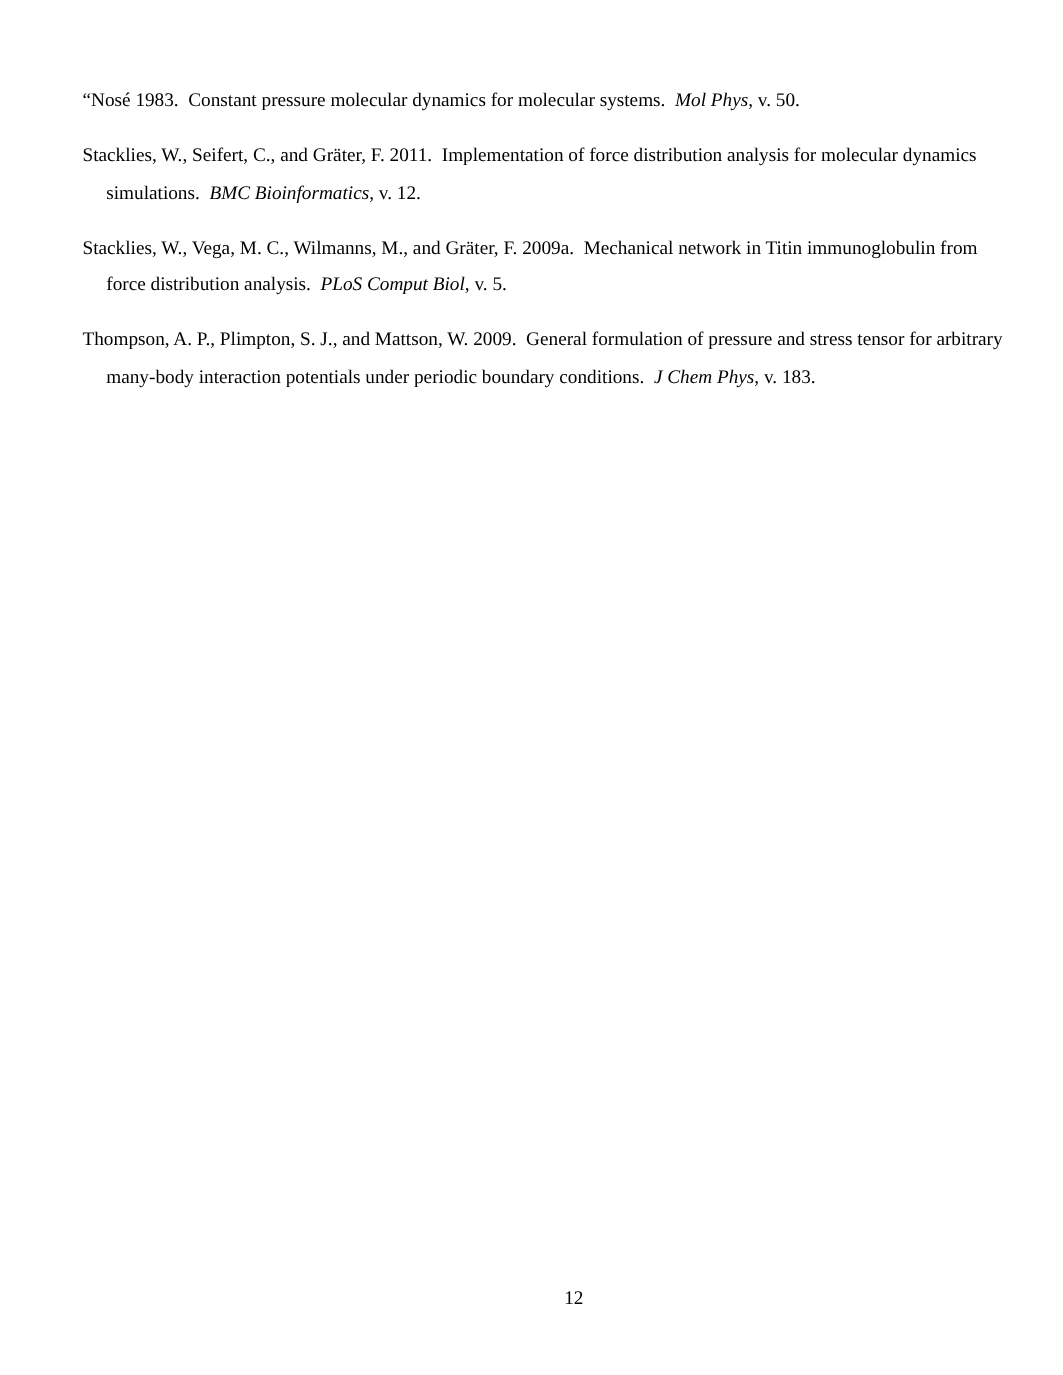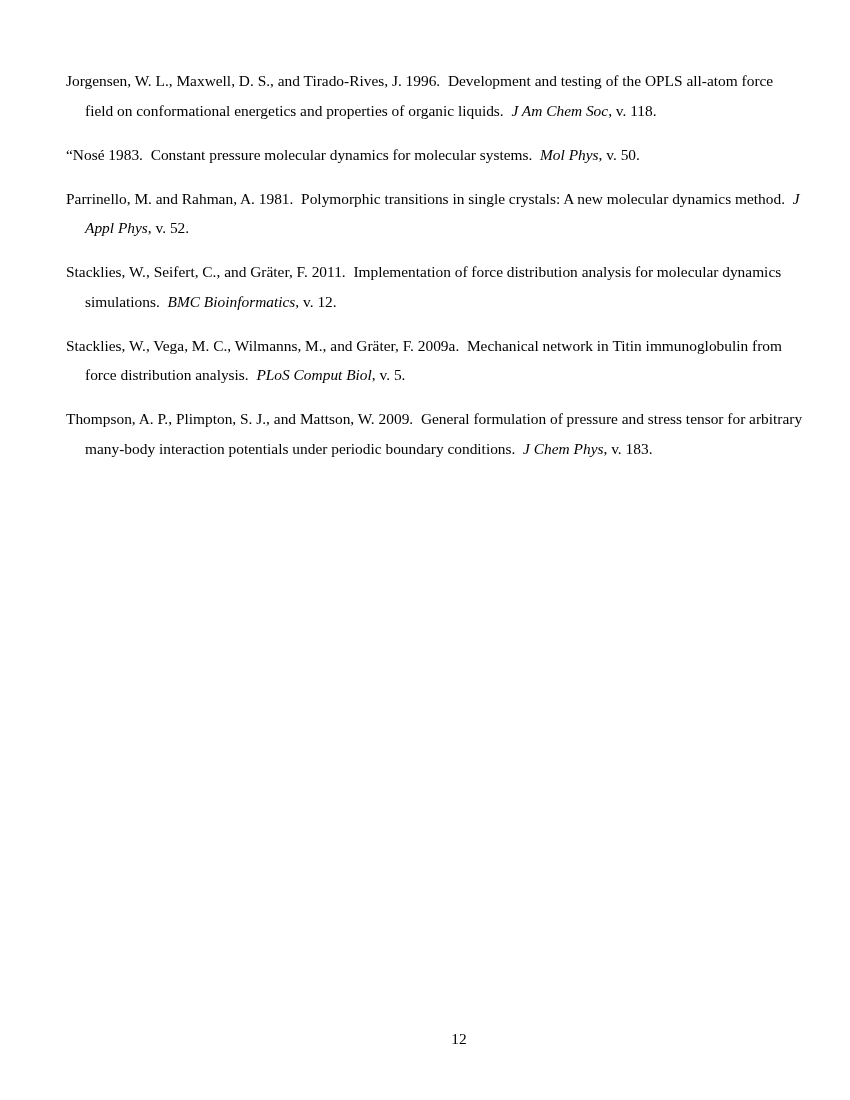--- a/index.html
+++ b/index.html
@@ -39,22 +39,20 @@
     left: 459px;
     transform: translateX(-50%);
     line-height: 29.5px;
   }
 </style>
 </head>
 <body>
 
 <main>
   <section class="reference-list" id="reference-list">
-      <p class="ref"><span class="plain">Jorgensen, W. L., Maxwell, D. S., and Tirado-Rives, J. 1996.  Development and testing of the OPLS all-atom force field on conformational energetics and properties of organic liquids.  </span><span class="journal">J Am Chem Soc</span><span class="plain">, v. 118.</span></p>
       <p class="ref"><span class="plain">“Nosé 1983.  Constant pressure molecular dynamics for molecular systems.  </span><span class="journal">Mol Phys</span><span class="plain">, v. 50.</span></p>
-      <p class="ref"><span class="plain">Parrinello, M. and Rahman, A. 1981.  Polymorphic transitions in single crystals: A new molecular dynamics method.  </span><span class="journal">J Appl Phys</span><span class="plain">, v. 52.</span></p>
       <p class="ref"><span class="plain">Stacklies, W., Seifert, C., and Gräter, F. 2011.  Implementation of force distribution analysis for molecular dynamics simulations.  </span><span class="journal">BMC Bioinformatics</span><span class="plain">, v. 12.</span></p>
       <p class="ref"><span class="plain">Stacklies, W., Vega, M. C., Wilmanns, M., and Gräter, F. 2009a.  Mechanical network in Titin immunoglobulin from force distribution analysis.  </span><span class="journal">PLoS Comput Biol</span><span class="plain">, v. 5.</span></p>
       <p class="ref"><span class="plain">Thompson, A. P., Plimpton, S. J., and Mattson, W. 2009.  General formulation of pressure and stress tensor for arbitrary many-body interaction potentials under periodic boundary conditions.  </span><span class="journal">J Chem Phys</span><span class="plain">, v. 183.</span></p>
     </section>
 
   <div class="page-footer">12</div>
 </main>
 
 </body></html>

